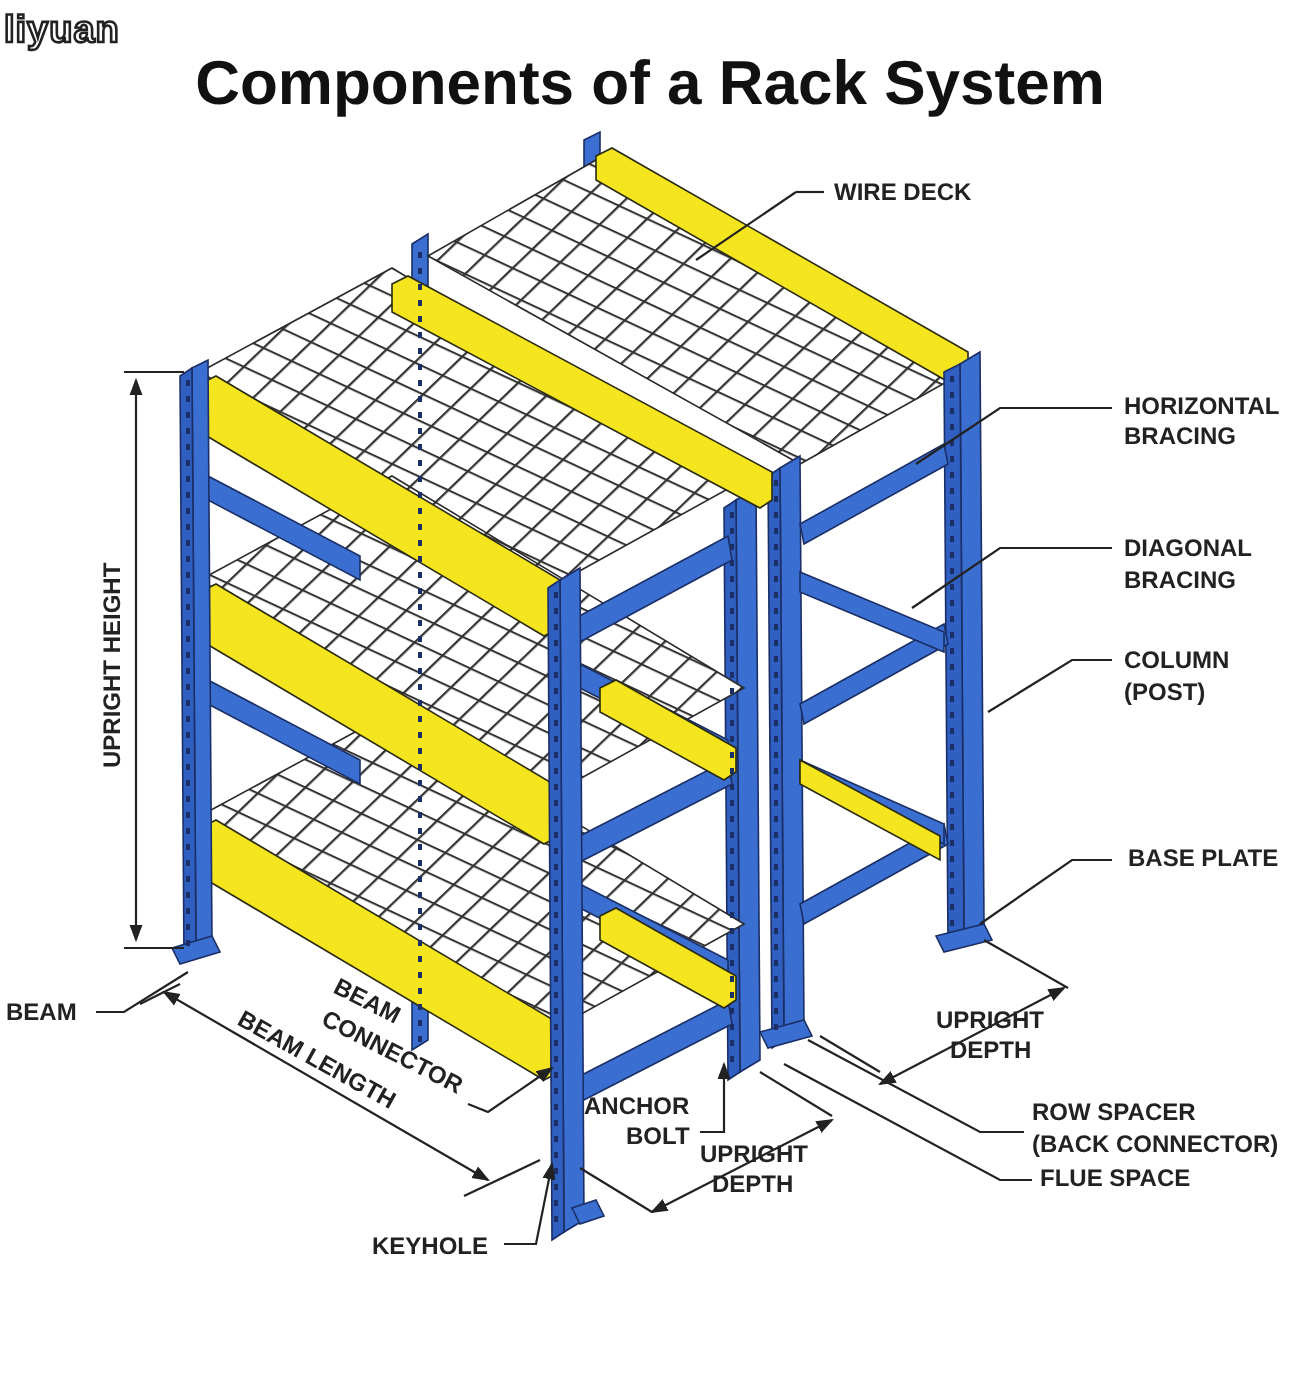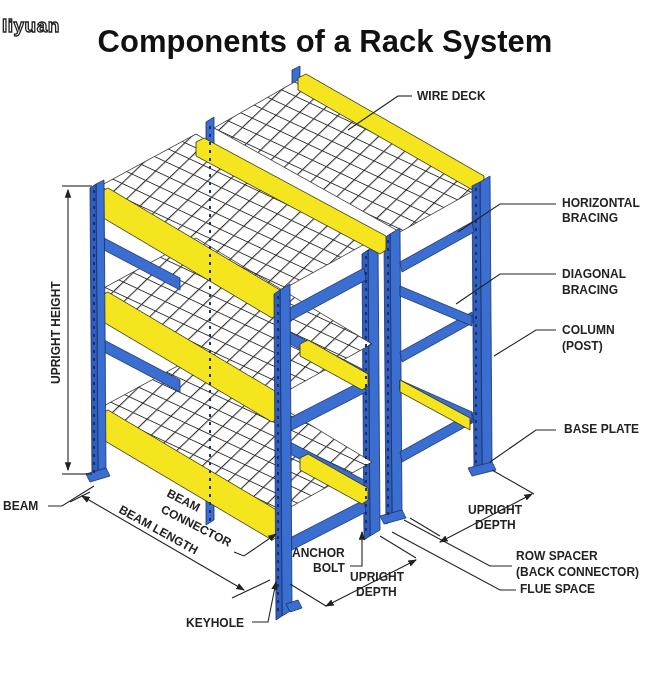--- a/index.html
+++ b/index.html
@@ -1,17 +1,17 @@
 <!DOCTYPE html>
 <html><head>
 <meta charset="utf-8">
 <style>
   html,body{margin:0;padding:0;background:#ffffff;}
   body{width:650px;height:694px;position:relative;overflow:hidden;font-family:"Liberation Sans",sans-serif;}
-  .logo{position:absolute;left:2px;top:16px;font-family:"Liberation Sans",sans-serif;font-weight:bold;font-size:19px;letter-spacing:0.5px;color:#ffffff;-webkit-text-stroke:1.3px #222;line-height:20px;}
+  .logo{position:absolute;left:2px;top:6px;font-family:"Liberation Sans",sans-serif;font-weight:bold;font-size:19px;letter-spacing:0.5px;color:#ffffff;-webkit-text-stroke:1.3px #222;line-height:20px;}
   .title{position:absolute;left:0;width:650px;top:22px;text-align:center;font-family:"Liberation Sans",sans-serif;font-weight:bold;font-size:31px;color:#111;line-height:40px;}
   svg#diagram{position:absolute;left:0;top:0;}
   .lbl{font-family:"Liberation Sans",sans-serif;font-weight:bold;font-size:12px;fill:#222;}
   .lead{stroke:#222;stroke-width:1.1;fill:none;}
   .blue{fill:#3a6fd1;stroke:#1b2f66;stroke-width:0.8;}
   .blue2{fill:#2f5fc0;stroke:#1b2f66;stroke-width:0.8;}
   .yellow{fill:#f5e51e;stroke:#2a2a10;stroke-width:0.8;}
   .hole{fill:#1b2f66;}
 </style>
 </head>

